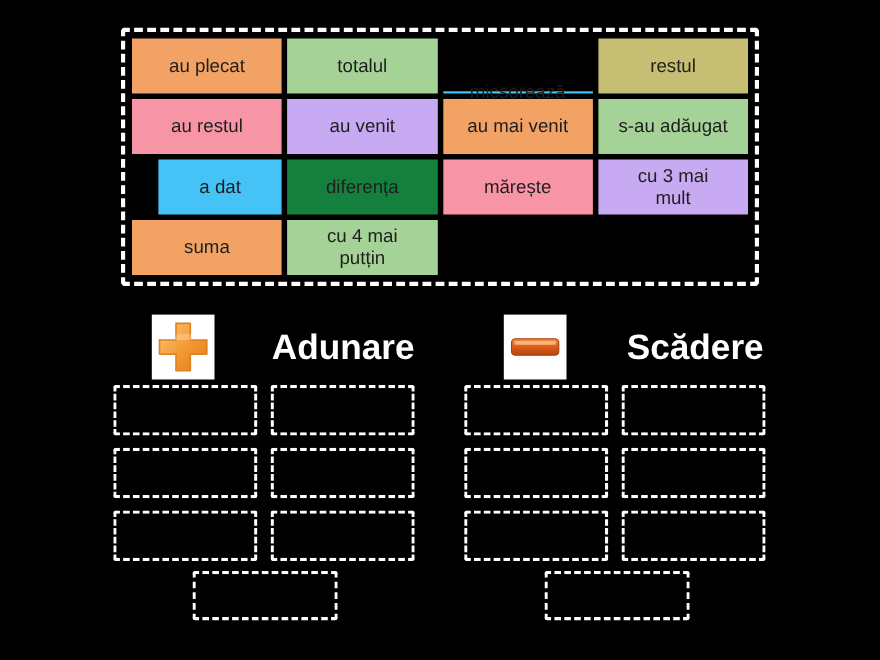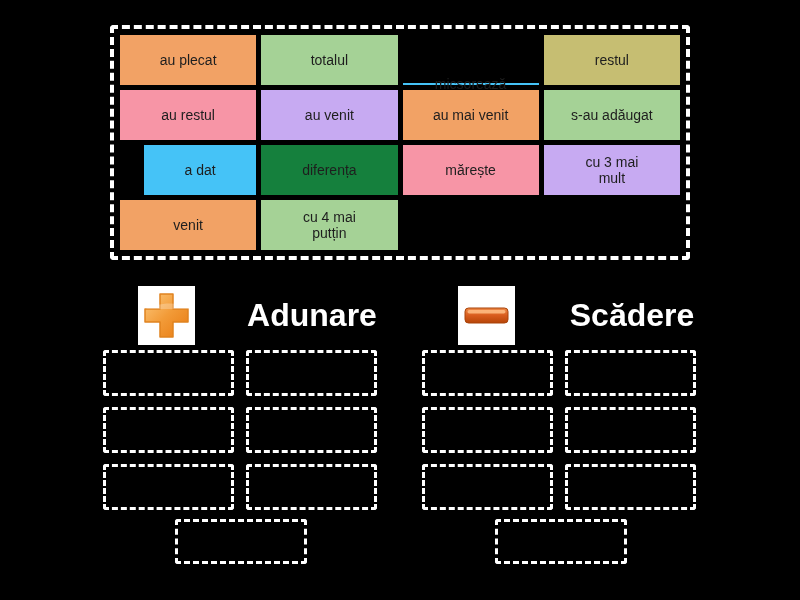--- a/index.html
+++ b/index.html
@@ -6,21 +6,21 @@
   body{background:#000;font-family:"Liberation Sans",sans-serif;}
   .stage{position:relative;width:800px;height:600px;background:#000;overflow:hidden;}
 
   .word-bank{
     position:absolute;left:110px;top:25px;width:580px;box-sizing:border-box;
     border:4px dashed #fff;border-radius:4px;padding:6px;
     display:grid;grid-template-columns:repeat(4,1fr);gap:5px;grid-auto-rows:50px;
   }
   .tile{
     display:flex;align-items:center;justify-content:center;text-align:center;
-    font-size:14px;color:#1e1e1e;line-height:1.15;white-space:pre-line;
+    font-size:17px;color:#1e1e1e;line-height:1.15;white-space:pre-line;
     cursor:grab;
   }
 
   .group-header{position:absolute;top:286px;display:flex;align-items:center;height:59px;}
   .header-left{left:138px;text-decoration:underline;}
   .header-right{left:458px;}
   .icon-box{width:57px;height:59px;background:#fff;display:flex;align-items:center;justify-content:center;flex:0 0 auto;}
   .group-label{width:204px;margin-left:15px;text-align:center;font-size:32px;font-weight:bold;color:#fff;}
 
   .slot{position:absolute;box-sizing:border-box;border:3px dashed #fff;border-radius:3px;width:131px;height:46px;}
@@ -38,21 +38,21 @@
     <div class="tile" style="background-color: rgb(198, 190, 114);">restul</div>
     <div class="tile" style="background-color: rgb(247, 149, 166);">au restul</div>
     <div class="tile" style="background-color: rgb(199, 170, 242);">au venit</div>
     <div class="tile" style="background-color: rgb(242, 162, 101);">au mai venit</div>
     <div class="tile" style="background-color: rgb(165, 210, 150);">s-au adăugat</div>
     <div class="tile" style="background-color: rgb(69, 195, 247); margin-left: 24px;">a dat</div>
     <div class="tile" style="background-color: #15803d;">diferența</div>
     <div class="tile" style="background-color: rgb(247, 149, 166);">mărește</div>
     <div class="tile" style="background-color: rgb(199, 170, 242);">cu 3 mai
 mult</div>
-    <div class="tile" style="background-color: rgb(242, 162, 101);">venit</div>
+    <div class="tile" style="background-color: rgb(242, 162, 101);">suma</div>
     <div class="tile" style="background-color: rgb(165, 210, 150);">cu 4 mai
 putțin</div>
   </div>
 
   <div class="group-header header-left">
     <span class="icon-box">
       <svg width="49" height="49" viewBox="0 0 49 49" aria-hidden="true">
         <defs>
           <linearGradient id="gp" x1="0" y1="0" x2="1" y2="1">
             <stop offset="0" stop-color="#fdc97d"></stop>

